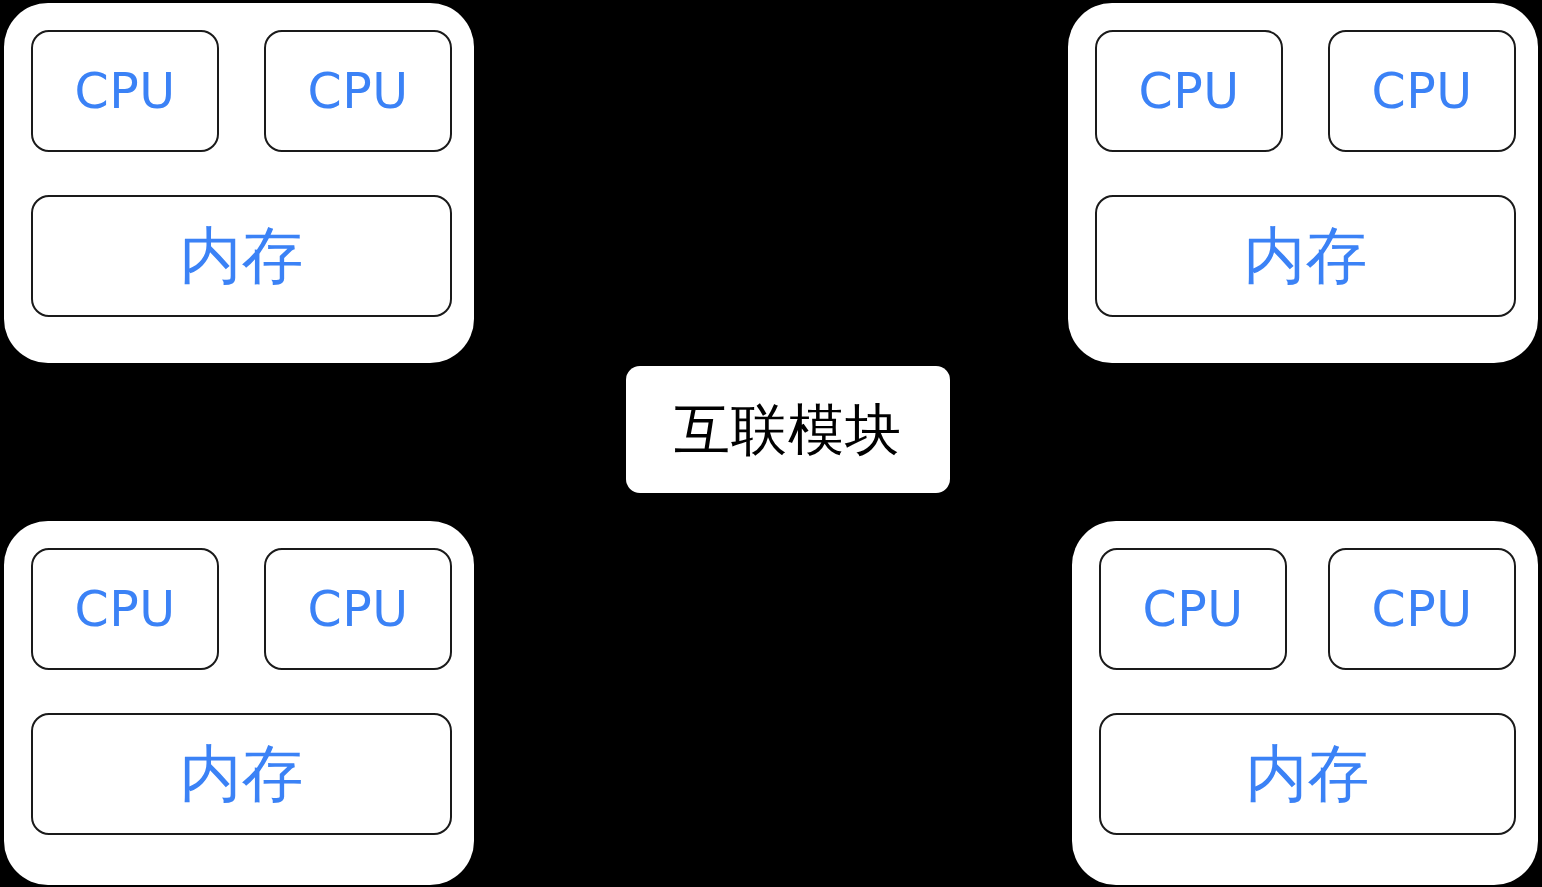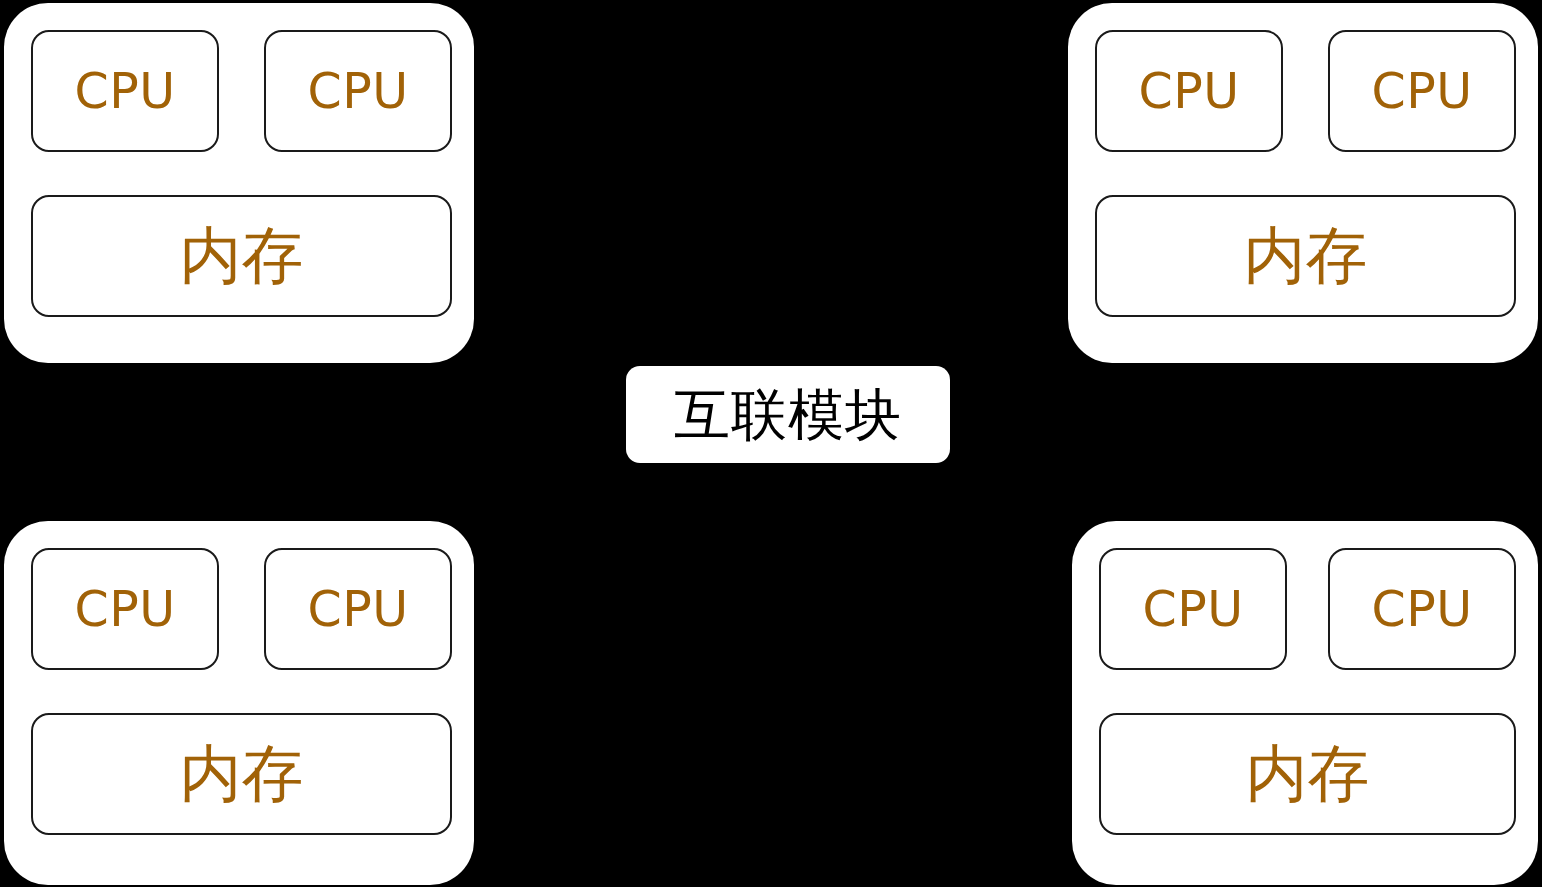--- a/index.html
+++ b/index.html
@@ -28,21 +28,21 @@
   
   .inner-box {
     position: absolute;
     background: #ffffff;
     border: 2px solid #1a1a1a;
     border-radius: 18px;
     box-sizing: border-box;
     display: flex;
     align-items: center;
     justify-content: center;
-    color: #a16207;
+    color: #3b82f6;
     line-height: 1;
     overflow: hidden;
   }
   .cpu-box {
     font-size: 49px;
     letter-spacing: 0.5px;
   }
   .mem-box {
     font-size: 62px;
   }
@@ -84,21 +84,21 @@
       <span>CPU</span>
     </div>
     <div class="inner-box cpu-box" style="left:260px; top:27px; width:188px; height:122px;">
       <span>CPU</span>
     </div>
     <div class="inner-box mem-box" style="left:27px; top:192px; width:421px; height:122px;">
       <span>内存</span>
     </div>
   </div>
 
-  <div class="interconnect" style="left:626px; top:366px; width:324px; height:97px;">
+  <div class="interconnect" style="left:626px; top:366px; width:324px; height:127px;">
     <span>互联模块</span>
   </div>
 
   <div class="node" style="left:4px; top:521px; width:470px; height:364px;">
     <div class="inner-box cpu-box" style="left:27px; top:27px; width:188px; height:122px;">
       <span>CPU</span>
     </div>
     <div class="inner-box cpu-box" style="left:260px; top:27px; width:188px; height:122px;">
       <span>CPU</span>
     </div>

